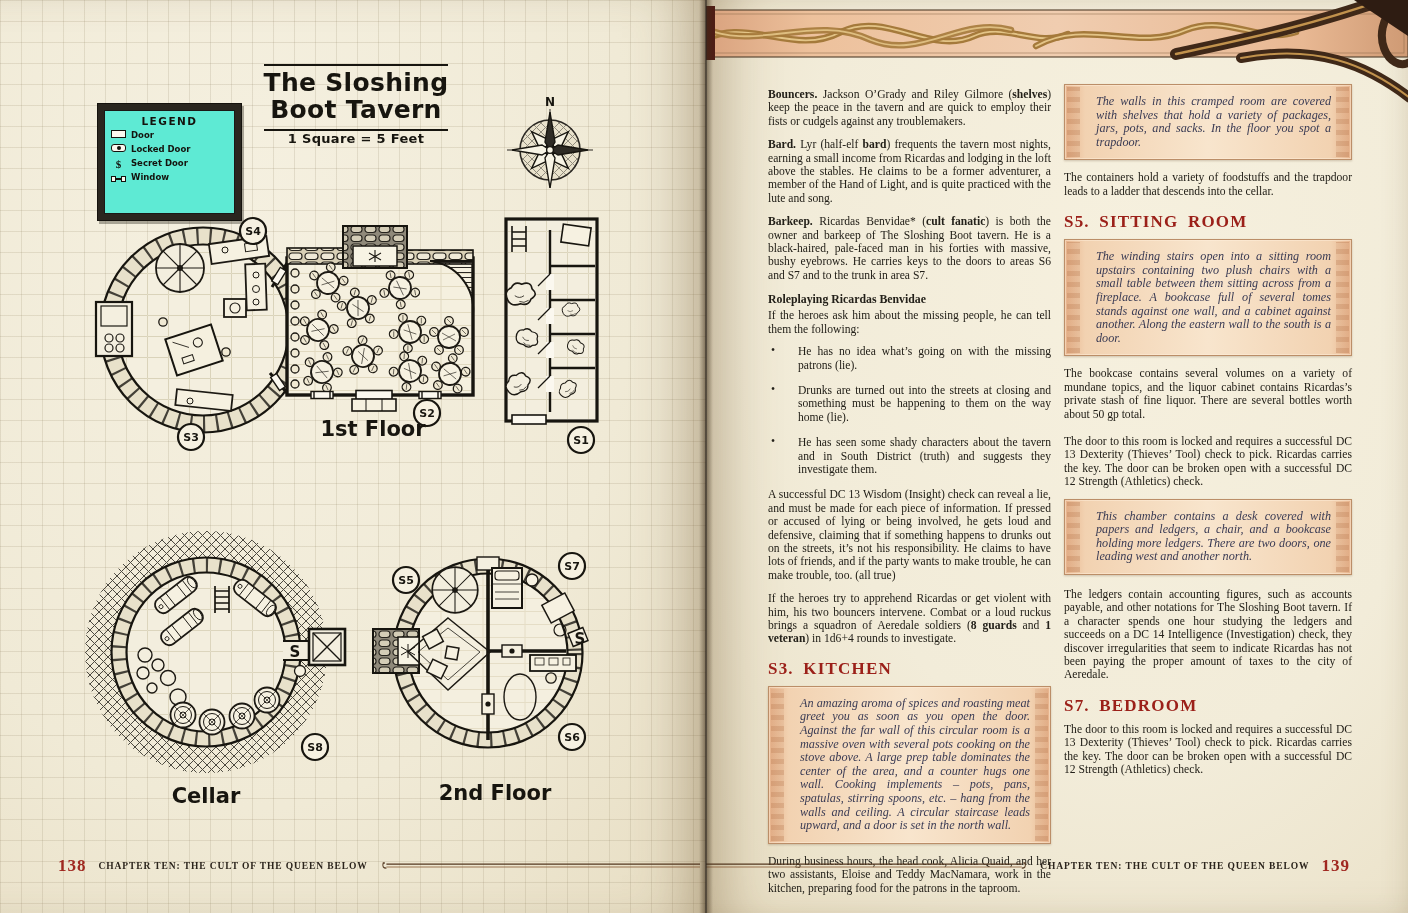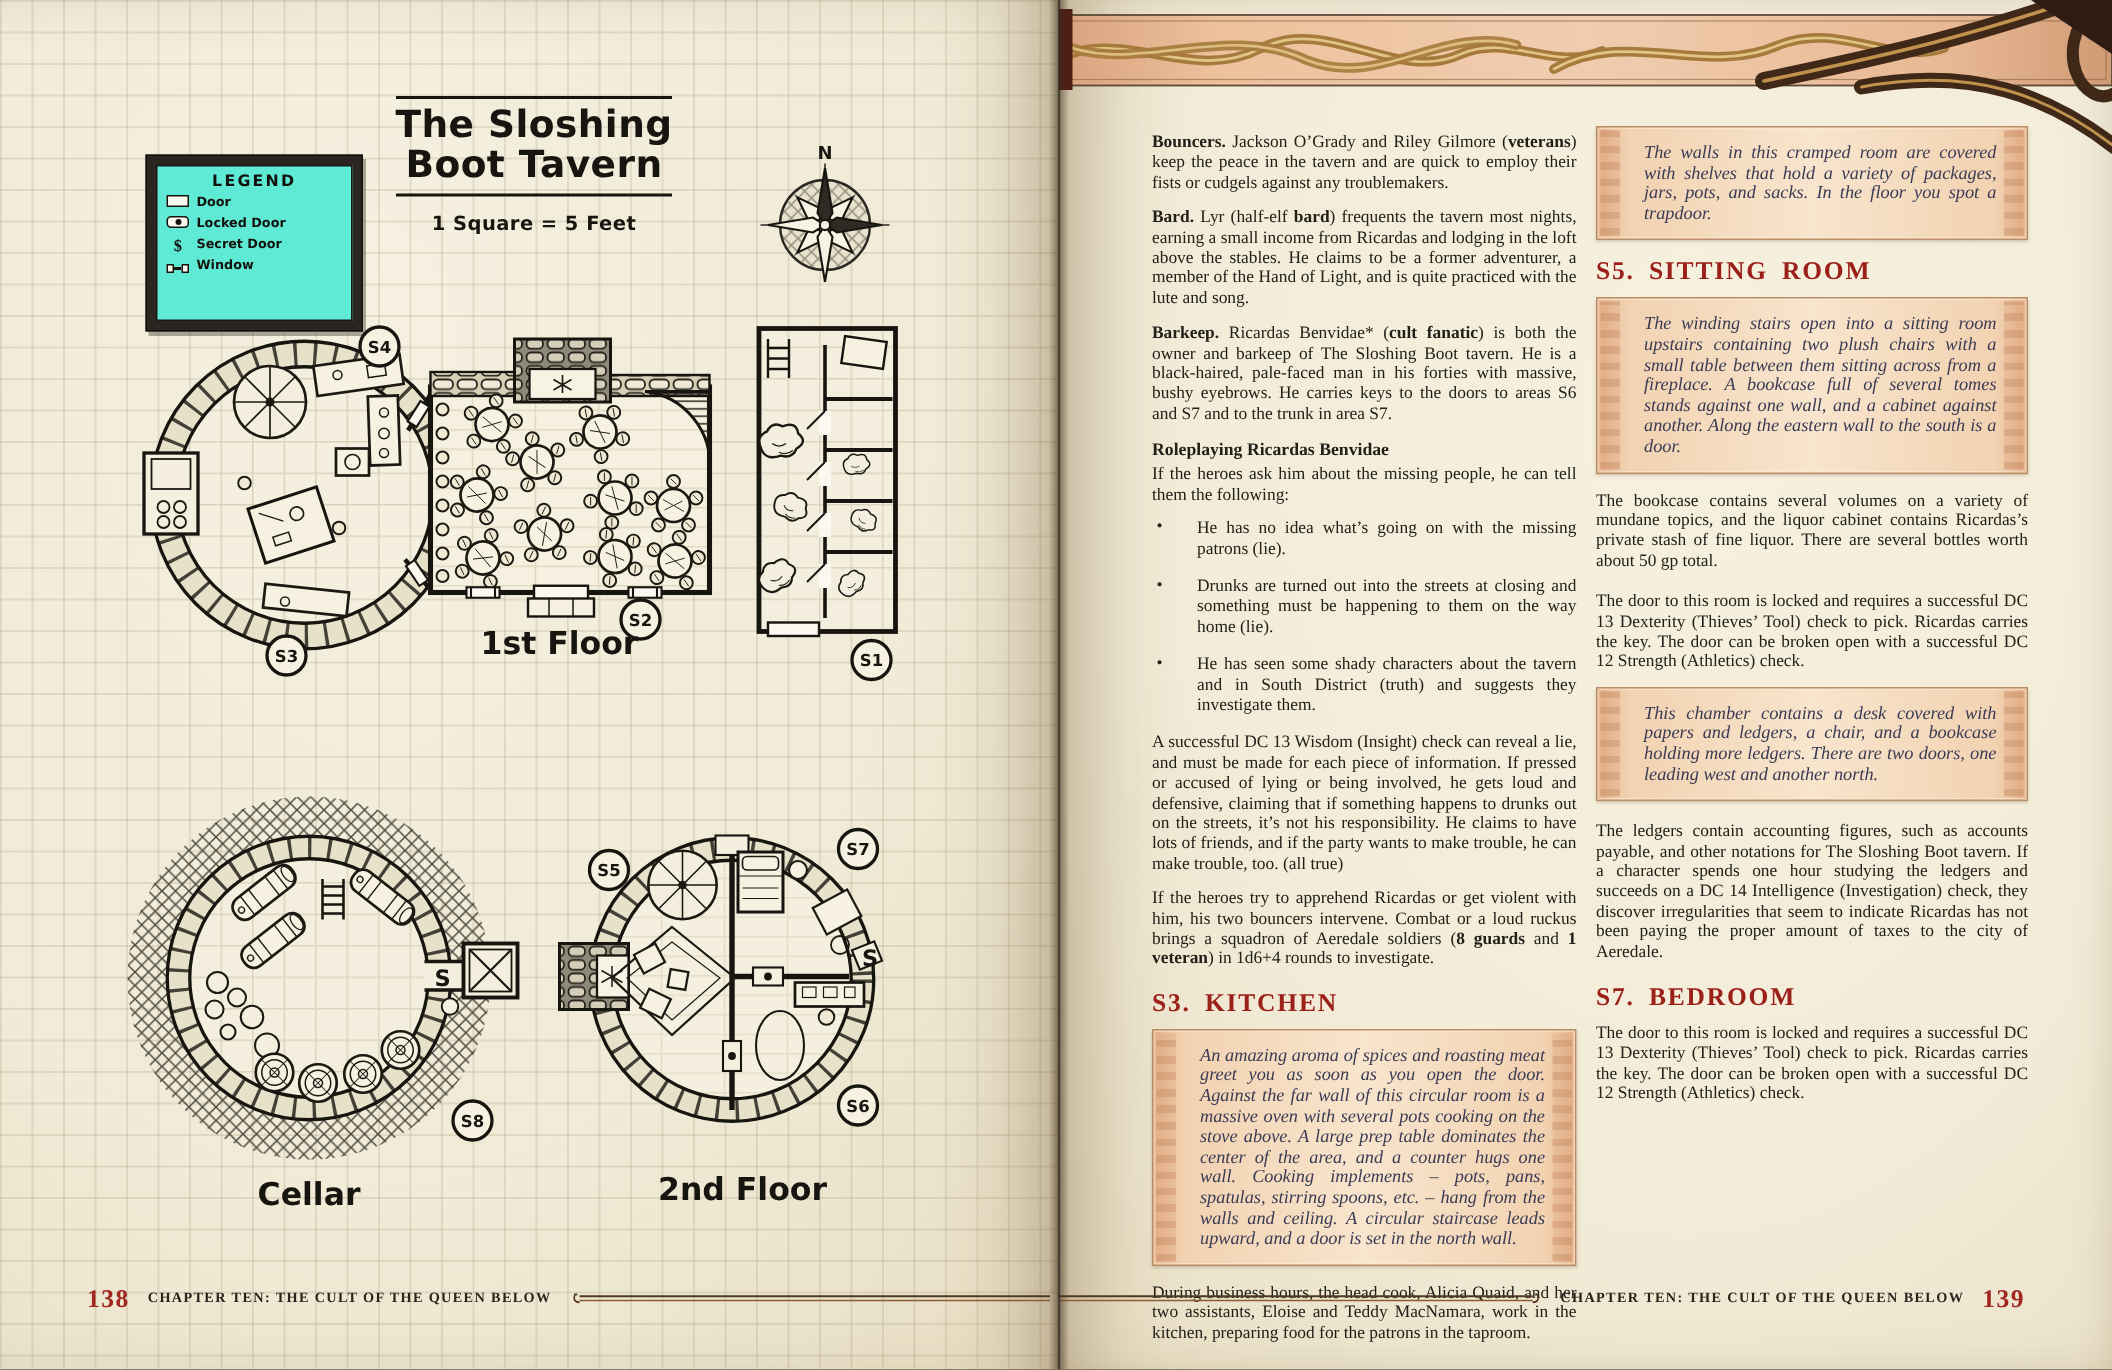--- a/index.html
+++ b/index.html
@@ -34,21 +34,21 @@
   .ic-locked i{width:4px;height:4px;background:#14120d;border-radius:50%;}
   .ic-secret{width:15px;text-align:center;font-size:11px;font-weight:bold;font-family:"Liberation Serif",serif;}
   .ic-window{width:15px;display:flex;align-items:center;}
   .ic-window .sq{width:5px;height:6px;border:1.3px solid #14120d;box-sizing:border-box;background:#fbf8ef;}
   .ic-window .ln{flex:1;height:1.6px;background:#14120d;}
 
   .map-title-block{position:absolute;left:262px;top:64px;width:188px;text-align:center;z-index:5;
     font-family:"DejaVu Sans",sans-serif;color:#17150f;}
   .map-title-block .rule{height:2px;background:#17150f;margin:0 2px;}
   .map-title{font-size:25px;line-height:1.07;font-weight:bold;letter-spacing:.3px;padding:4px 0 5px;}
-  .map-scale{font-size:13px;font-weight:bold;margin-top:11px;letter-spacing:.3px;}
+  .map-scale{font-size:13px;font-weight:bold;margin-top:0;letter-spacing:.3px;}
 
   .compass{position:absolute;left:506px;top:92px;z-index:5;}
 
   .mapsvg{position:absolute;left:0;top:0;z-index:4;}
 
   .footer{position:absolute;top:856px;display:flex;align-items:center;gap:12px;z-index:6;justify-content:space-between;}
   .footer-left{left:58px;right:6px;}
   .footer-right{left:0;right:58px;}
   .pagenum{font-size:17px;color:#a02820;font-weight:bold;letter-spacing:1px;}
   .chapter{font-size:9.5px;letter-spacing:.9px;color:#2b241c;font-weight:bold;white-space:nowrap;
@@ -469,21 +469,21 @@
         <path d="M470,54 C545,38 605,26 700,-8" stroke="#c1924d" stroke-width="2.4"></path>
         <path d="M535,58 C610,44 660,64 704,98" stroke="#3f2818" stroke-width="10"></path>
         <path d="M535,58 C610,44 660,64 704,98" stroke="#c1924d" stroke-width="2"></path>
         <path d="M690,4 C660,34 684,74 704,62" stroke="#3f2818" stroke-width="8"></path>
       </g>
       <polygon points="648,0 702,0 702,36" fill="#2e1c12"></polygon>
       <rect x="0" y="6" width="9" height="54" fill="#4e1d15"></rect>
     </svg>
 
     <div class="col col1">
-      <p class="body"><b>Bouncers. </b>Jackson O’Grady and Riley Gilmore (<b>veterans</b>) keep the peace in the tavern and are quick to employ their fists or cudgels against any troublemakers.</p>
+      <p class="body"><b>Bouncers. </b>Jackson O’Grady and Riley Gilmore (<b>shelves</b>) keep the peace in the tavern and are quick to employ their fists or cudgels against any troublemakers.</p>
       <p class="body"><b>Bard. </b>Lyr (half-elf <b>bard</b>) frequents the tavern most nights, earning a small income from Ricardas and lodging in the loft above the stables. He claims to be a former adventurer, a member of the Hand of Light, and is quite practiced with the lute and song.</p>
       <p class="body"><b>Barkeep. </b>Ricardas Benvidae* (<b>cult fanatic</b>) is both the owner and barkeep of The Sloshing Boot tavern. He is a black-haired, pale-faced man in his forties with massive, bushy eyebrows. He carries keys to the doors to areas S6 and S7 and to the trunk in area S7.</p>
       <p class="rp-head">Roleplaying Ricardas Benvidae</p>
       <p class="body tight">If the heroes ask him about the missing people, he can tell them the following:</p>
       <ul class="bullets">
         <li>He has no idea what’s going on with the missing patrons (lie).</li>
         <li>Drunks are turned out into the streets at closing and something must be happening to them on the way home (lie).</li>
         <li>He has seen some shady characters about the tavern and in South District (truth) and suggests they investigate them.</li>
       </ul>
       <p class="body">A successful DC 13 Wisdom (Insight) check can reveal a lie, and must be made for each piece of information. If pressed or accused of lying or being involved, he gets loud and defensive, claiming that if something happens to drunks out on the streets, it’s not his responsibility. He claims to have lots of friends, and if the party wants to make trouble, he can make trouble, too. (all true)</p>
@@ -492,20 +492,21 @@
       <div class="readaloud">
         <p>An amazing aroma of spices and roasting meat greet you as soon as you open the door. Against the far wall of this circular room is a massive oven with several pots cooking on the stove above. A large prep table dominates the center of the area, and a counter hugs one wall. Cooking implements – pots, pans, spatulas, stirring spoons, etc. – hang from the walls and ceiling. A circular staircase leads upward, and a door is set in the north wall.</p>
       </div>
       <p class="body">During business hours, the head cook, Alicia Quaid, and her two assistants, Eloise and Teddy MacNamara, work in the kitchen, preparing food for the patrons in the taproom.</p>
     </div>
 
     <div class="col col2">
       <div class="readaloud">
         <p>The walls in this cramped room are covered with shelves that hold a variety of packages, jars, pots, and sacks. In the floor you spot a trapdoor.</p>
       </div>
+      <p class="body" style="margin-bottom:14px">The containers hold a variety of foodstuffs and the trapdoor leads to a ladder that descends into the cellar.</p>
 
       <h3 class="sec">S5. SITTING ROOM</h3>
       <div class="readaloud">
         <p>The winding stairs open into a sitting room upstairs containing two plush chairs with a small table between them sitting across from a fireplace. A bookcase full of several tomes stands against one wall, and a cabinet against another. Along the eastern wall to the south is a door.</p>
       </div>
       <p class="body" style="margin-bottom:14px">The bookcase contains several volumes on a variety of mundane topics, and the liquor cabinet contains Ricardas’s private stash of fine liquor. There are several bottles worth about 50 gp total.</p>
 
       <p class="body">The door to this room is locked and requires a successful DC 13 Dexterity (Thieves’ Tool) check to pick. Ricardas carries the key. The door can be broken open with a successful DC 12 Strength (Athletics) check.</p>
       <div class="readaloud" style="margin-top:6px;margin-bottom:13px">
         <p>This chamber contains a desk covered with papers and ledgers, a chair, and a bookcase holding more ledgers. There are two doors, one leading west and another north.</p>

